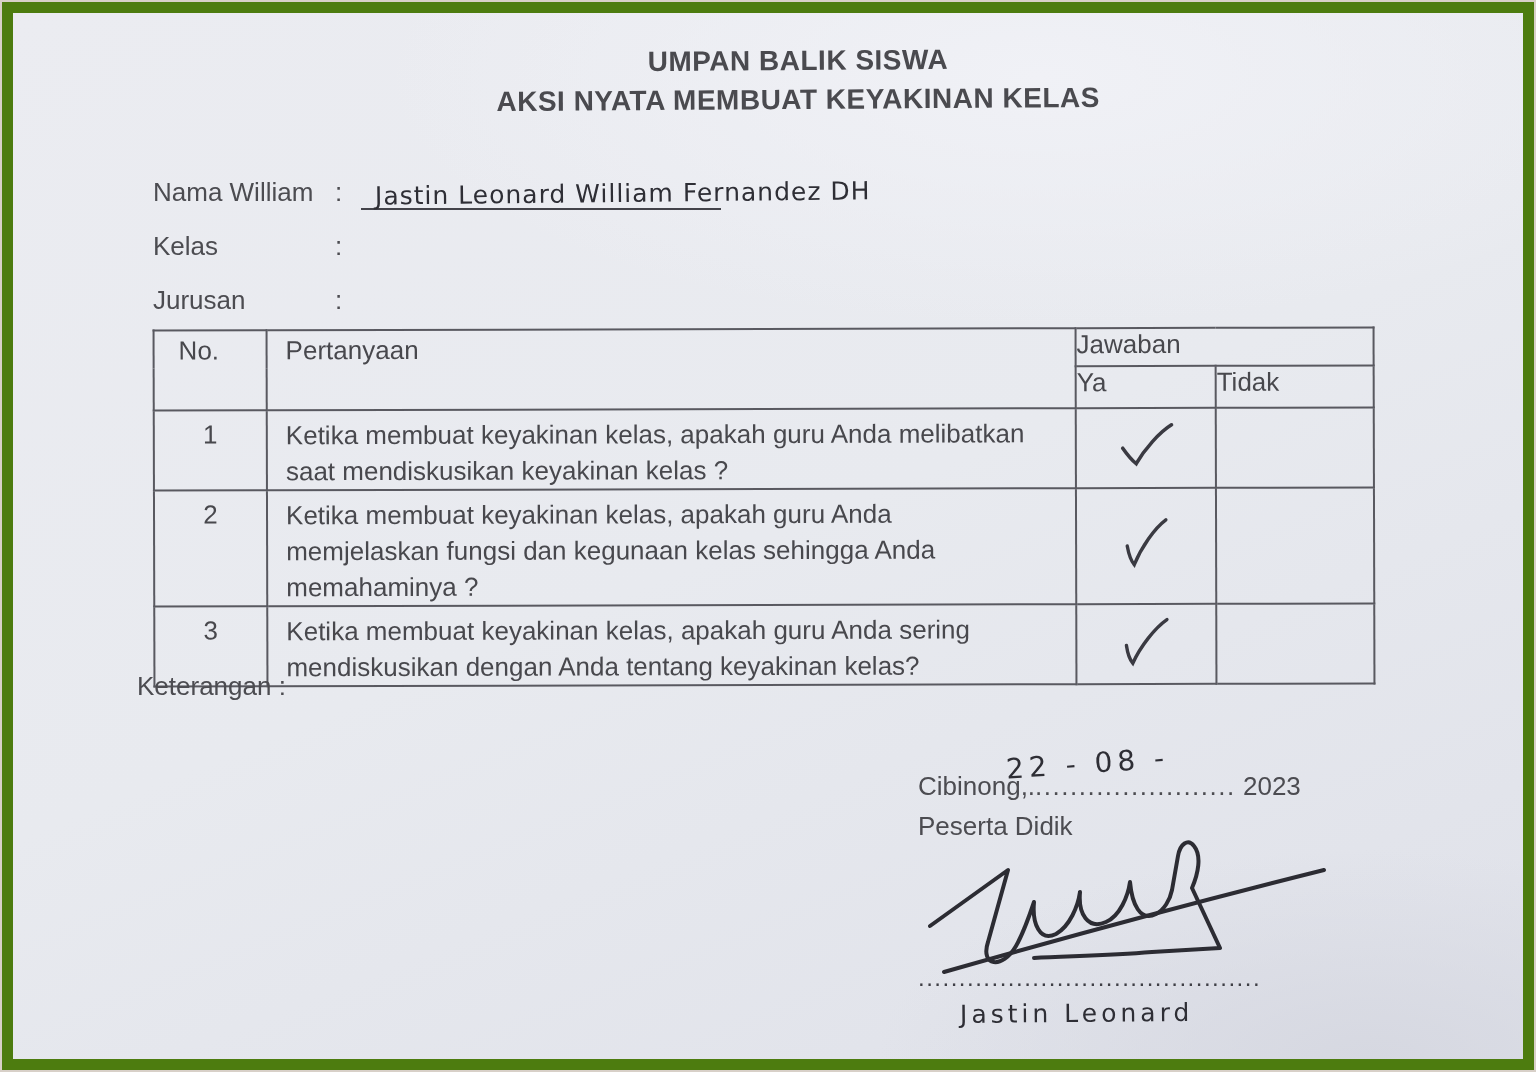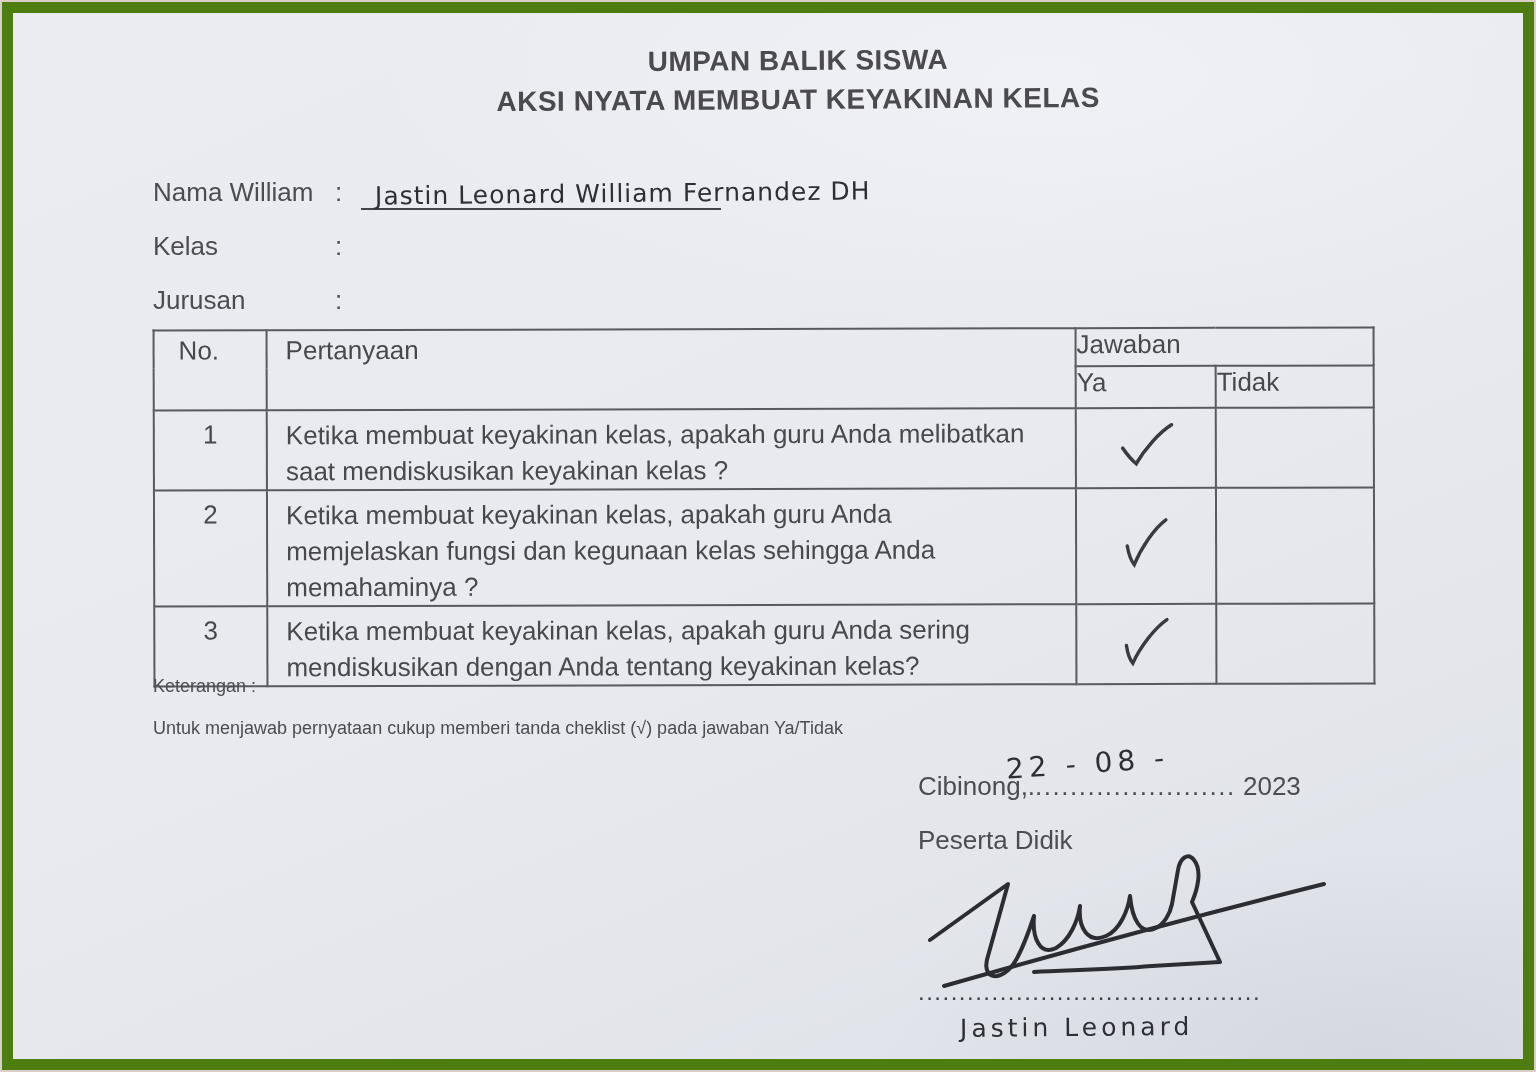--- a/index.html
+++ b/index.html
@@ -74,32 +74,32 @@
   .qtable .th-no{ text-align:left; padding:4px 0 0 24px;margin-left:26px; }
   .qtable .th-q{ text-align:left; padding:4px 0 0 18px; }
   .qtable .th-jawaban, .qtable .th-ya, .qtable .th-tidak{ text-align:left; }
   .qtable .cell-no{ text-align:center; padding-top:8px; }
   .qtable .cell-q{ padding:6px 24px 0 18px; line-height:36px; }
   .qtable tr.qrow{ height:75px; }
   .qtable .cell-ya, .qtable .cell-tidak{ text-align:center; vertical-align:middle; }
   .check-icon{ display:inline-block; }
 
   
-  .notes{ position:absolute; left:140px; top:652px; font-size:18px; color:#4c4c51; line-height:42px; }
+  .notes{ position:absolute; left:124px; top:652px; font-size:26px; color:#4c4c51; line-height:42px; }
 
   
   .footer{ position:absolute; left:905px; top:758px; width:480px; }
   .date-line{ position:relative; font-size:26px; color:#4c4c51; white-space:nowrap; }
   .date-dots{ letter-spacing:1.5px; }
   .hw-date{
     position:absolute; left:88px; top:-24px;
     font-size:28px; letter-spacing:5px;
     transform:rotate(-4deg);
   }
-  .role-line{ font-size:26px; color:#4c4c51; margin-top:23px; }
+  .role-line{ font-size:26px; color:#4c4c51; margin-top:9px; }
   .sig-area{ position:relative; height:120px; }
   .sig-svg{ position:absolute; left:-2px; top:-12px; z-index:2; }
   .sig-dots{ font-size:24px; color:#3f3f46; letter-spacing:1.5px; margin-top:2px; white-space:nowrap; }
   .hw-signed{ font-size:25px; letter-spacing:4px; margin:6px 0 0 42px; transform:rotate(-0.5deg); }
 </style>
 </head>
 <body>
 
 <div class="frame">
   <div class="paper">
@@ -172,21 +172,20 @@
             <path d="M9 32 C10 40 12 46 15 50 C23 33 38 15 50 7" fill="none" stroke="#3a3a42" stroke-width="3.4" stroke-linecap="round"></path>
           </svg>
         </td>
         <td class="cell-tidak"></td>
       </tr>
     </tbody>
       </table>
 
     <div class="notes">
       <div>Keterangan :</div>
-      <div>Untuk menjawab pernyataan cukup memberi tanda cheklist (√) pada jawaban Ya/Tidak</div>
     </div>
 
     <div class="footer">
       <div class="date-line">
         <span>Cibinong,.</span><span class="date-dots">.......................</span><span> 2023</span>
         <span class="hand hw-date">22 - 08 -</span>
       </div>
       <div class="role-line">Peserta Didik</div>
 
       <div class="sig-area">

